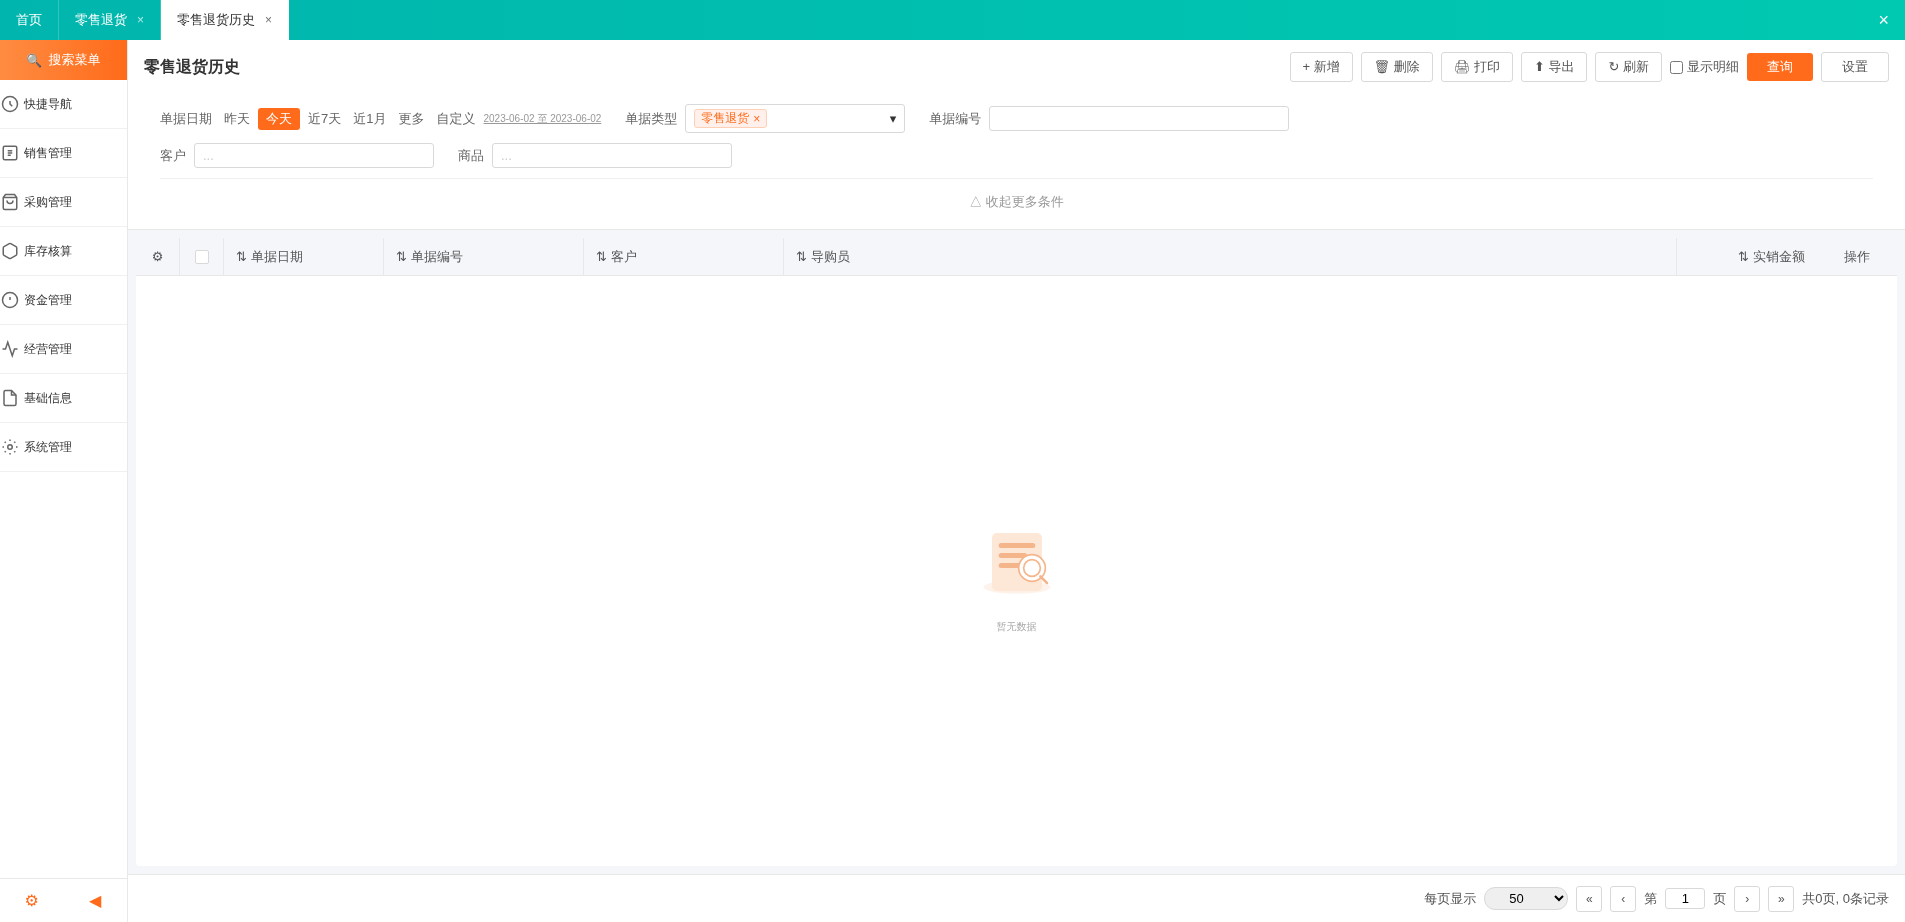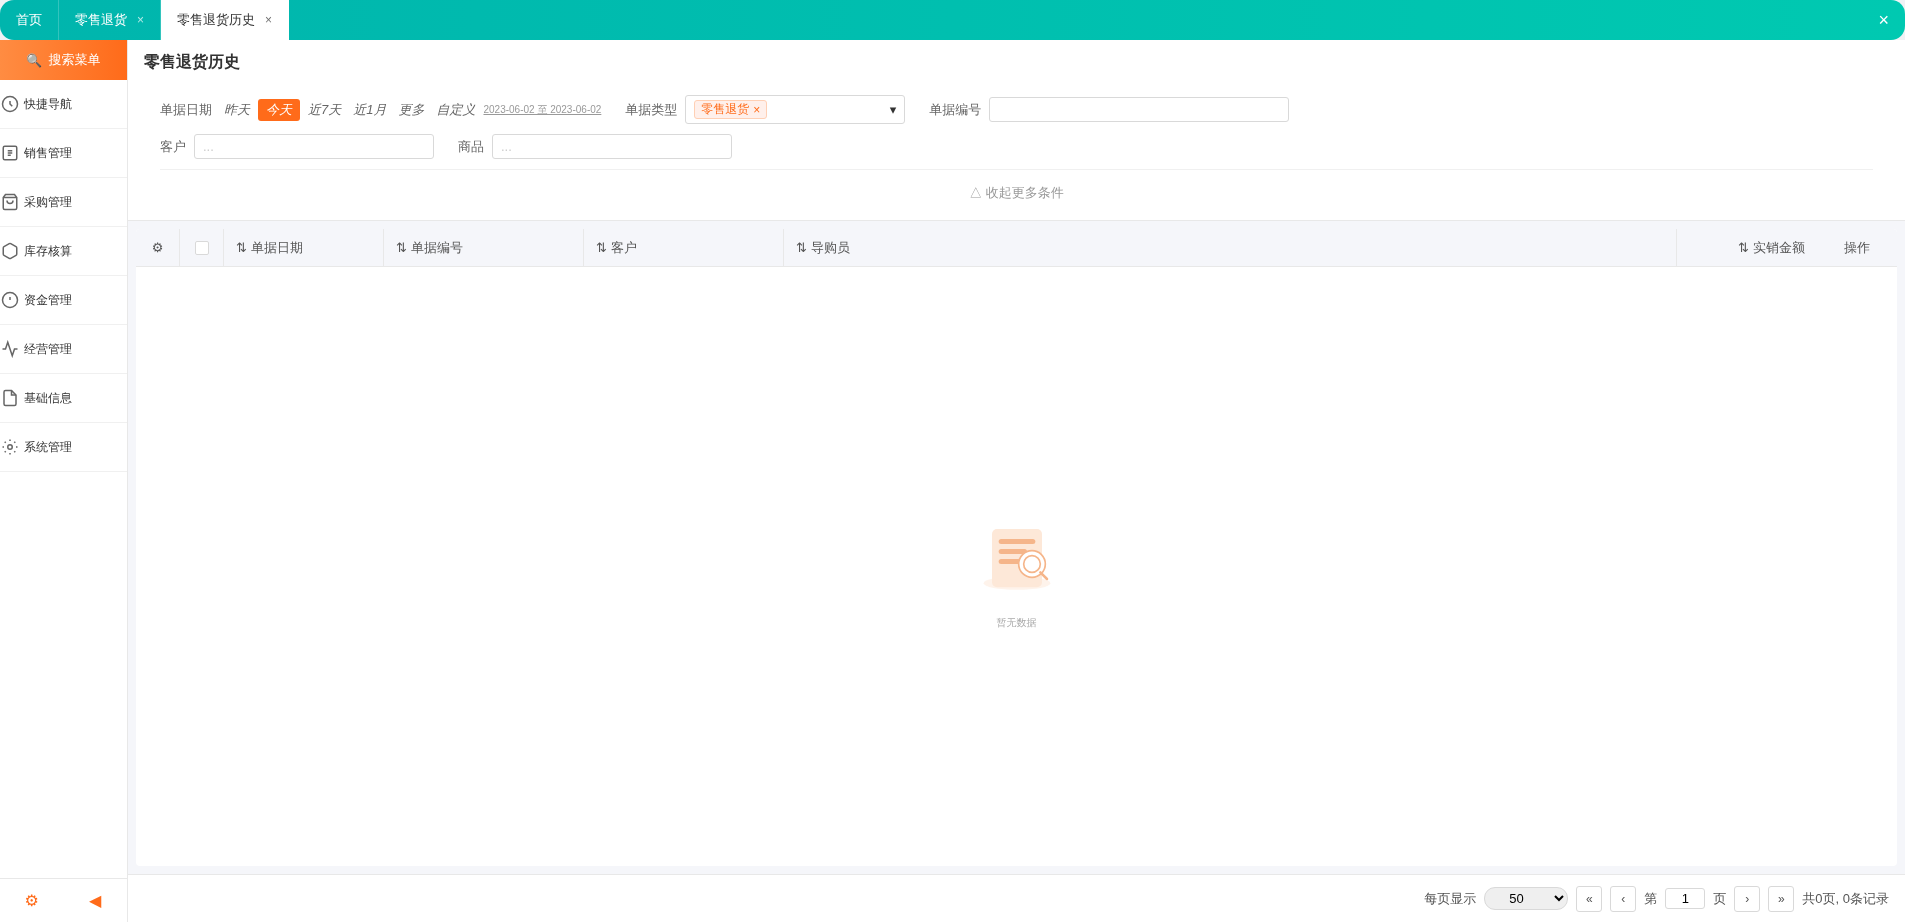--- a/index.html
+++ b/index.html
@@ -6,21 +6,20 @@
     body { width: 1905px; height: 922px; overflow: hidden; display: flex; flex-direction: column; background: #f0f2f5; }
 
     
     .top-bar {
       height: 40px;
       background: linear-gradient(90deg, #00b5ad, #00c9b1);
       display: flex;
       align-items: center;
       padding: 0 0 0 0;
       flex-shrink: 0;
-      border-radius: 14px;
     }
     .top-bar-tabs {
       display: flex;
       align-items: center;
       flex: 1;
       height: 100%;
     }
     .tab-item {
       height: 100%;
       display: flex;
@@ -202,21 +201,20 @@
     .filter-date-options {
       display: flex;
       align-items: center;
       gap: 4px;
     }
     .date-opt {
       font-size: 13px;
       color: #666;
       cursor: pointer;
       padding: 2px 4px;
-      font-style: italic;
     }
     .date-opt.active {
       background: #ff6b1a;
       color: #fff;
       border-radius: 3px;
       padding: 2px 8px;
     }
     .date-range {
       font-size: 10px;
       color: #999;
@@ -480,20 +478,33 @@
       <div class="sidebar-bottom-btn">⚙</div>
       <div class="sidebar-bottom-btn">◀</div>
     </div>
   </div>
 
   <div class="content">
 
     <div class="page-header">
       <div class="page-title-row">
         <span class="page-title">零售退货历史</span>
+        <div class="toolbar">
+          <button class="toolbar-btn">+ 新增</button>
+          <button class="toolbar-btn">🗑 删除</button>
+          <button class="toolbar-btn">🖨 打印</button>
+          <button class="toolbar-btn">⬆ 导出</button>
+          <button class="toolbar-btn">↻ 刷新</button>
+          <label style="display:flex;align-items:center;gap:4px;font-size:13px;color:#555;cursor:pointer;">
+            <input type="checkbox" style="">
+            <span>显示明细</span>
+          </label>
+          <button class="btn-query">查询</button>
+          <button class="btn-setting">设置</button>
+        </div>
       </div>
 
       <div class="filter-area">
         <div class="filter-row">
 
           <div class="filter-item">
             <span class="filter-label">单据日期</span>
             <div class="filter-date-options">
               <span class="date-opt">昨天</span>
               <span class="date-opt active">今天</span>

